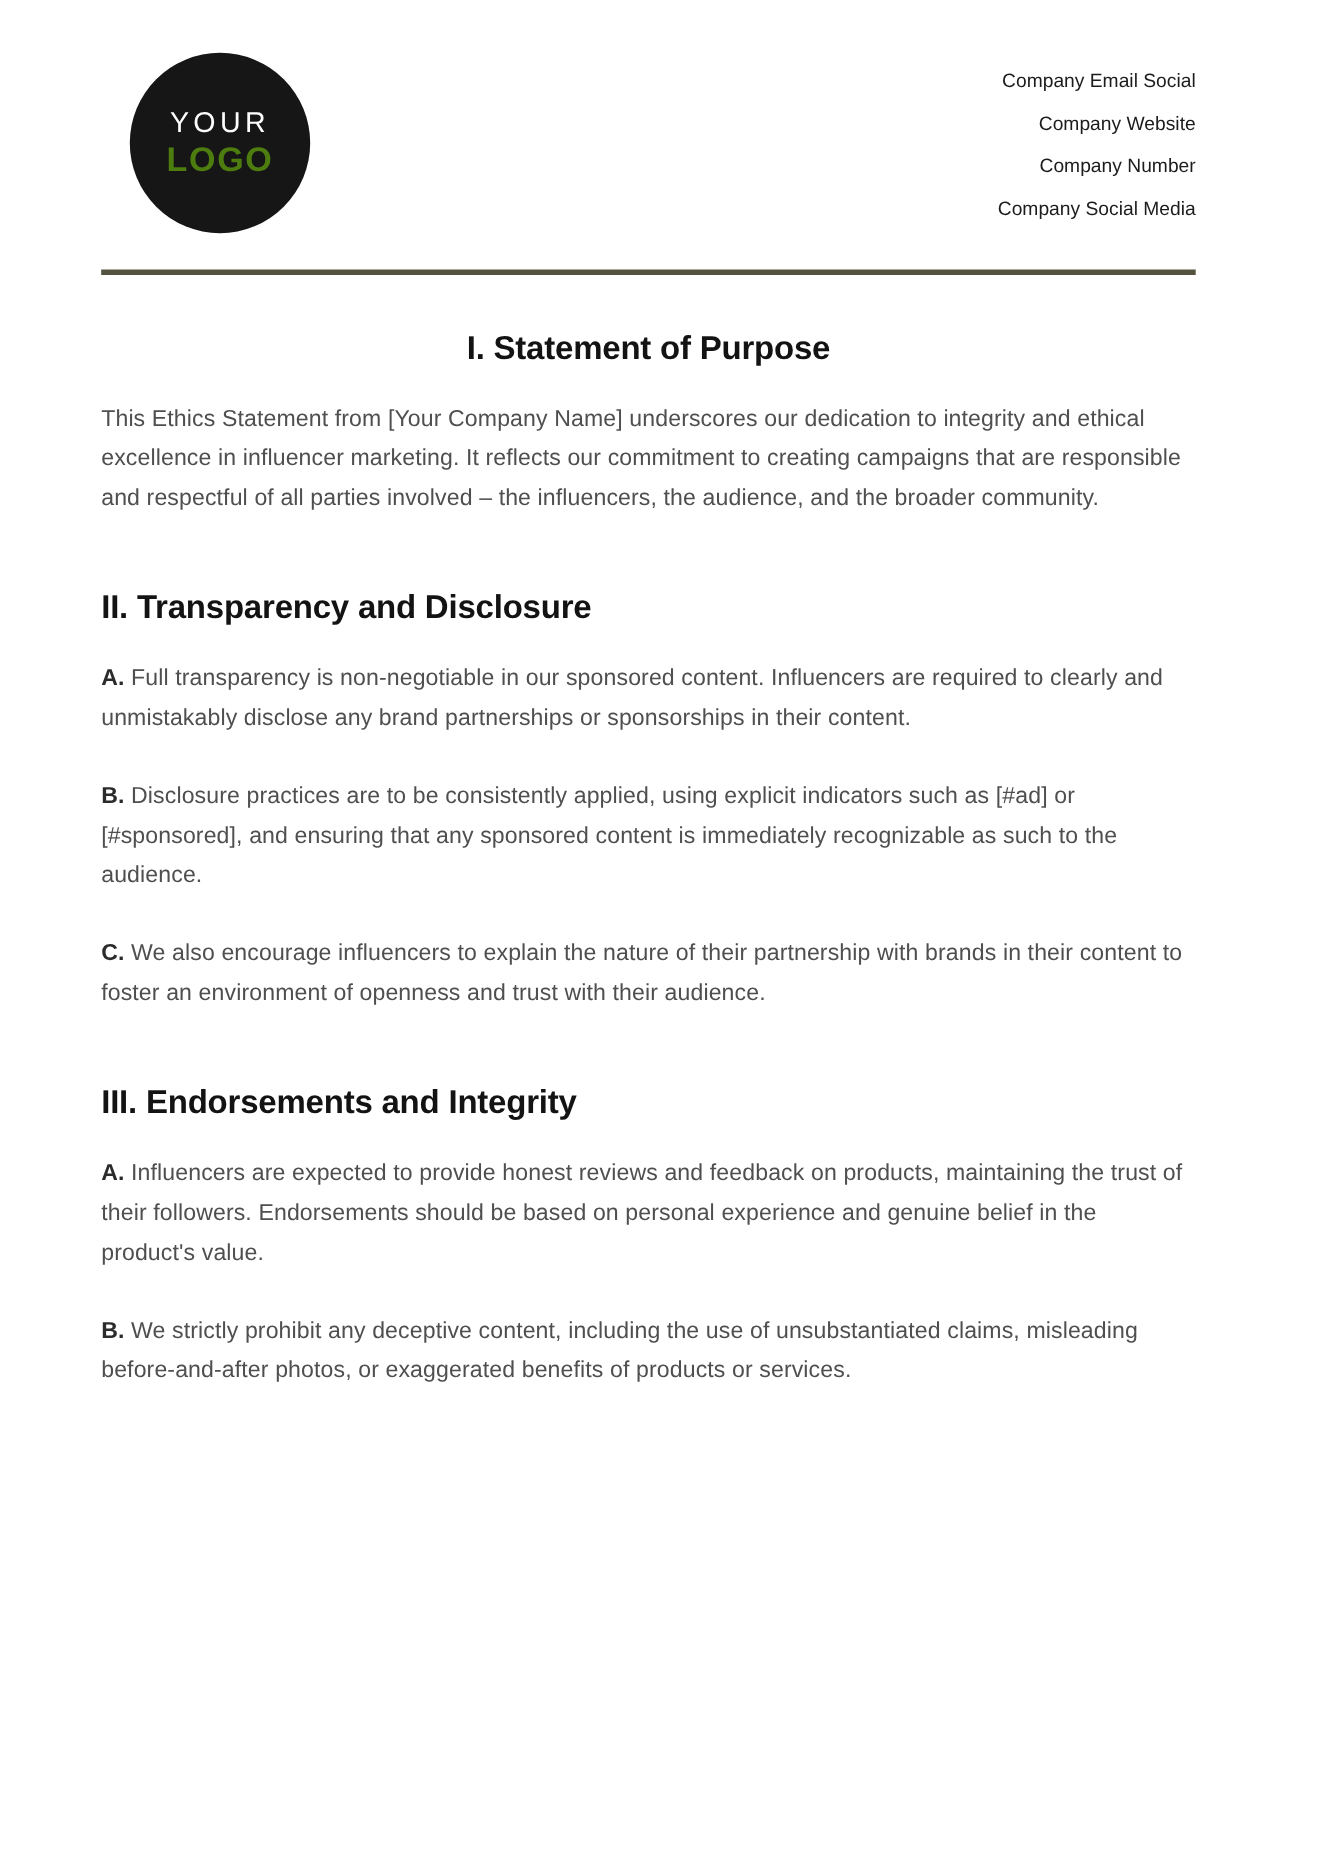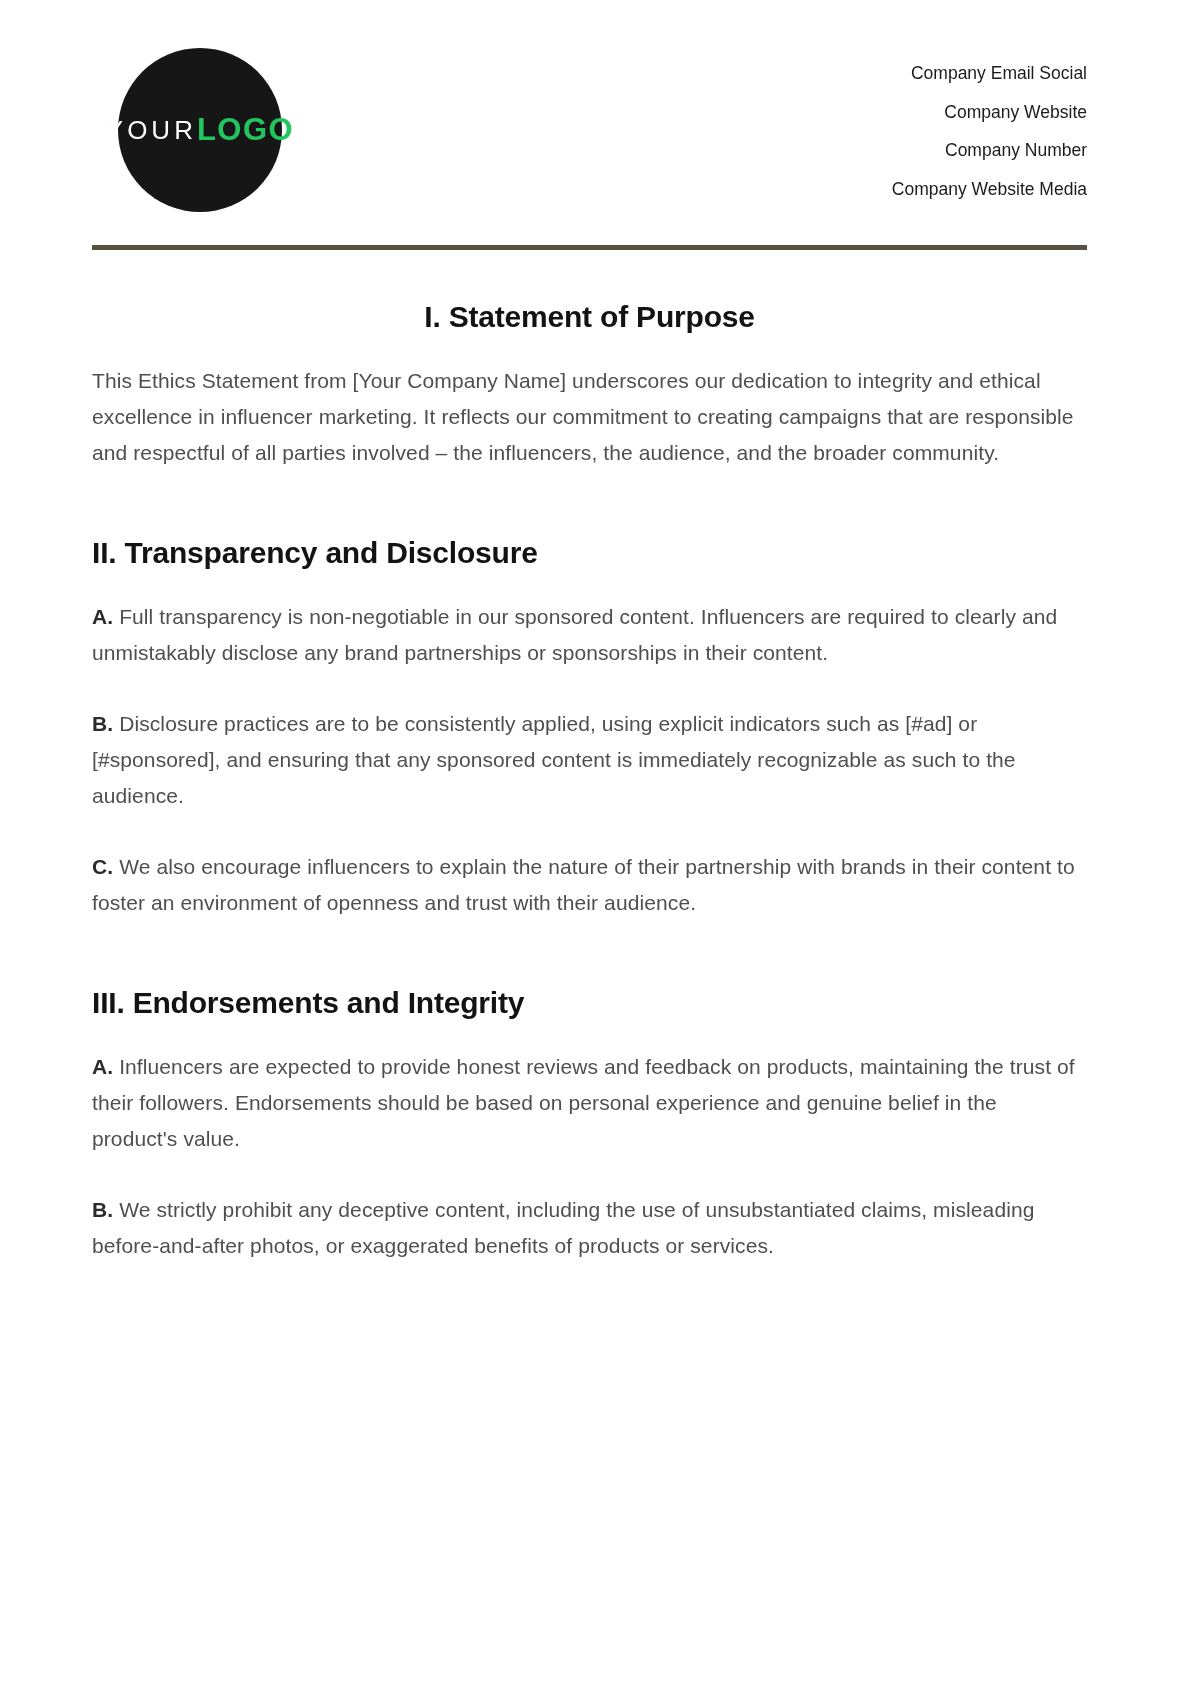--- a/index.html
+++ b/index.html
@@ -6,24 +6,24 @@
   .page{
     width:1200px;height:1700px;box-sizing:border-box;
     padding:48px 113px 0 92px;background:#ffffff;overflow:hidden;
     font-family:"Liberation Sans","DejaVu Sans",sans-serif;
   }
   .letterhead{display:flex;justify-content:space-between;align-items:flex-start;}
   .logo{
     width:164px;height:164px;border-radius:50%;
     background:var(--logo-bg,#161616);
     margin-left:26px;
-    display:flex;flex-direction:row;align-items:center;justify-content:center;
+    display:flex;flex-direction:column;align-items:center;justify-content:center;
   }
   .logo-your{color:#fdfdfd;font-size:26px;letter-spacing:4px;line-height:1.18;font-weight:400;}
-  .logo-logo{color:#22c55e;font-size:31px;letter-spacing:1.5px;line-height:1.18;font-weight:700;}
+  .logo-logo{color:#4d7c0f;font-size:31px;letter-spacing:1.5px;line-height:1.18;font-weight:700;}
   .contact{text-align:right;font-size:17.5px;line-height:38.5px;color:#1c1c1c;margin-top:6px;}
   .divider{border:none;height:5px;background:var(--divider,#55533F);margin:33px 0 0 0;}
   h1{
     font-size:45px;line-height:1.22;font-weight:700;text-align:center;
     color:var(--heading-text,#131313);margin:138px 0 0 0;letter-spacing:-0.5px;
   }
   h2{
     font-size:30px;line-height:36px;font-weight:700;
     color:var(--heading-text,#131313);margin:64px 0 28px 0;letter-spacing:-0.2px;
   }
@@ -41,21 +41,21 @@
 
   <header class="letterhead">
     <div class="logo">
       <span class="logo-your">YOUR</span>
       <span class="logo-logo">LOGO</span>
     </div>
     <div class="contact">
       <div>Company Email Social</div>
       <div>Company Website</div>
       <div>Company Number</div>
-      <div>Company Website Media</div>
+      <div>Company Social Media</div>
     </div>
   </header>
 
   <hr class="divider">
 
 
   <section class="first">
     <h2>I. Statement of Purpose</h2>
     <p><strong></strong>
       <span>This Ethics Statement from [Your Company Name] underscores our dedication to integrity and ethical excellence in influencer marketing. It reflects our commitment to creating campaigns that are responsible and respectful of all parties involved – the influencers, the audience, and the broader community.</span></p>

